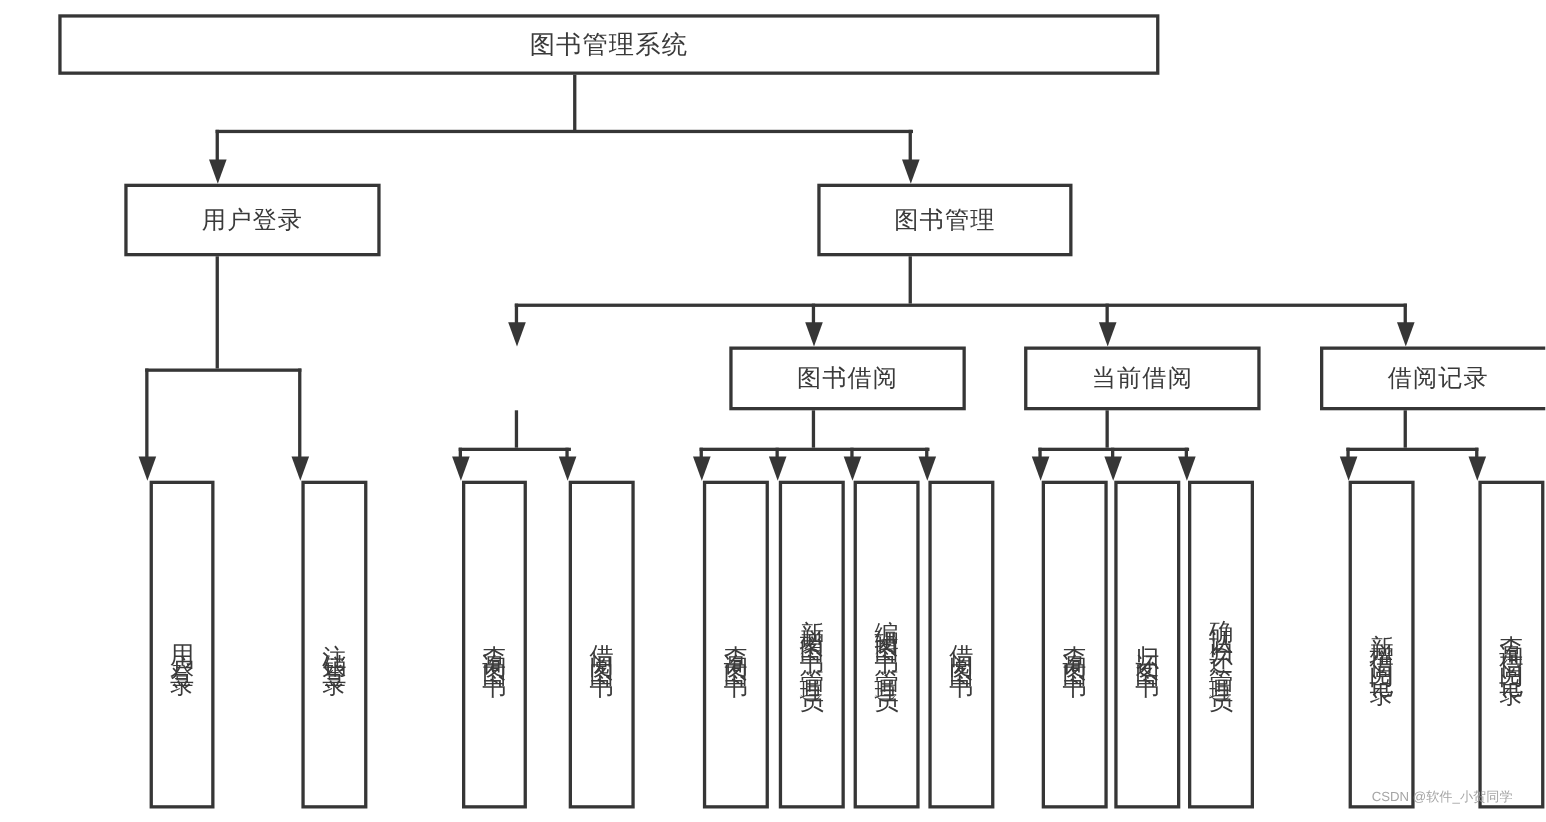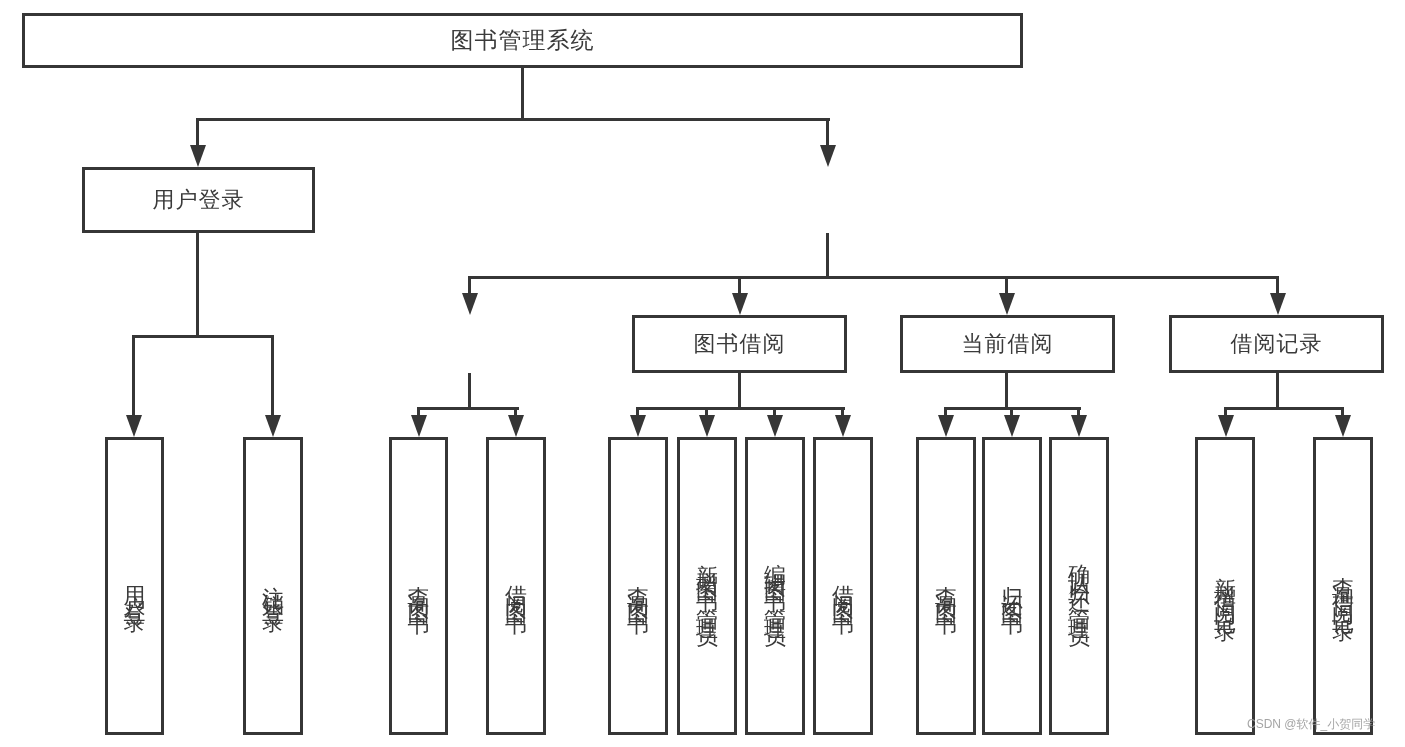--- a/index.html
+++ b/index.html
@@ -15,20 +15,21 @@
     background:#ffffff;
     overflow:hidden;
   }
   .node{
     position:absolute;
     box-sizing:border-box;
     background:#ffffff;
     border:3px solid var(--line);
     display:flex;align-items:center;justify-content:center;
     color:var(--text);
+    margin-left:31px;
   }
   .node-h{font-size:22px;letter-spacing:1px;}
   .node-title{font-size:23px;letter-spacing:1px;}
   .node-v{font-size:22px;}
   .node-v .vtxt{
     writing-mode:vertical-rl;
     letter-spacing:9px;
     line-height:1;
     color:var(--text);
   }
@@ -60,20 +61,23 @@
 
   <div class="vl" style="left:521px;top:68px;height:52px;"></div>
   <div class="hl" style="left:196px;top:118px;width:634px;"></div>
   <div class="vl" style="left:196px;top:118px;height:29px;"></div>
   <div class="arrow" style="left:190px;top:145px;"></div>
   <div class="vl" style="left:826px;top:118px;height:29px;"></div>
   <div class="arrow" style="left:820px;top:145px;"></div>
 
   <div class="node node-h" style="left:82px;top:167px;width:233px;height:66px;">
     <span>用户登录</span>
+  </div>
+  <div class="node node-h" style="left:712px;top:167px;width:232px;height:66px;">
+    <span>图书管理</span>
   </div>
 
   <div class="vl" style="left:196px;top:233px;height:102px;"></div>
   <div class="hl" style="left:132px;top:335px;width:142px;"></div>
   <div class="vl" style="left:132px;top:335px;height:82px;"></div>
   <div class="arrow" style="left:126px;top:415px;"></div>
   <div class="vl" style="left:271px;top:335px;height:82px;"></div>
   <div class="arrow" style="left:265px;top:415px;"></div>
 
   <div class="vl" style="left:826px;top:233px;height:43px;"></div>

